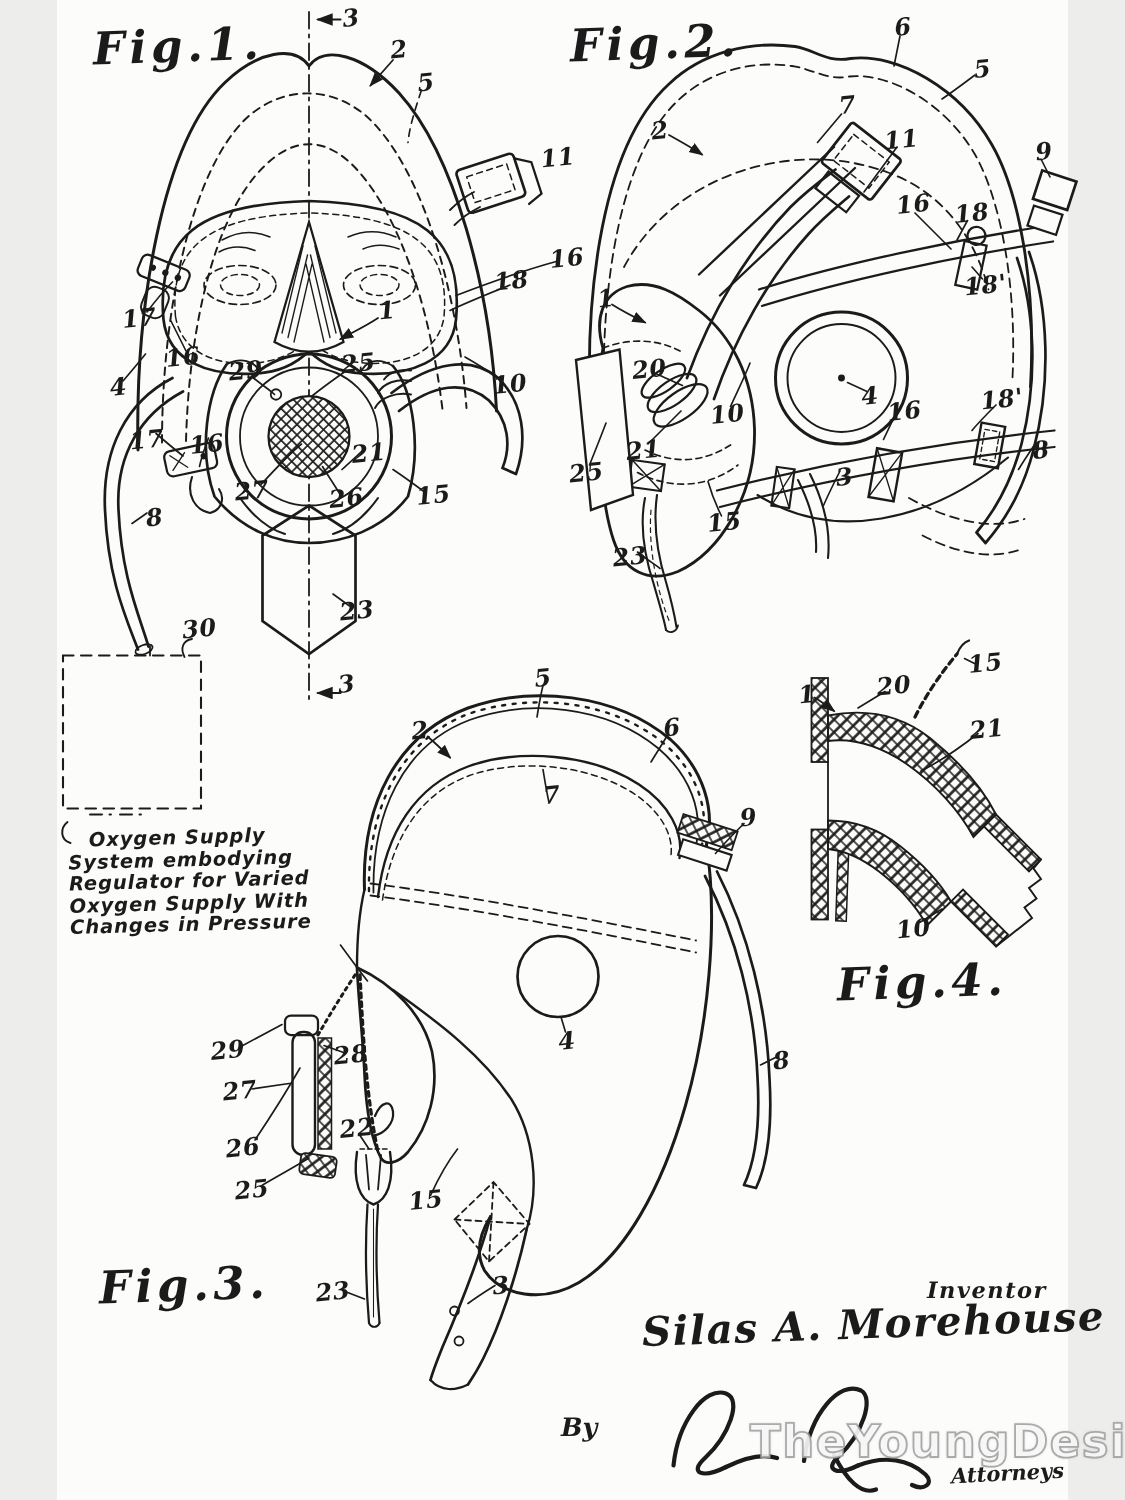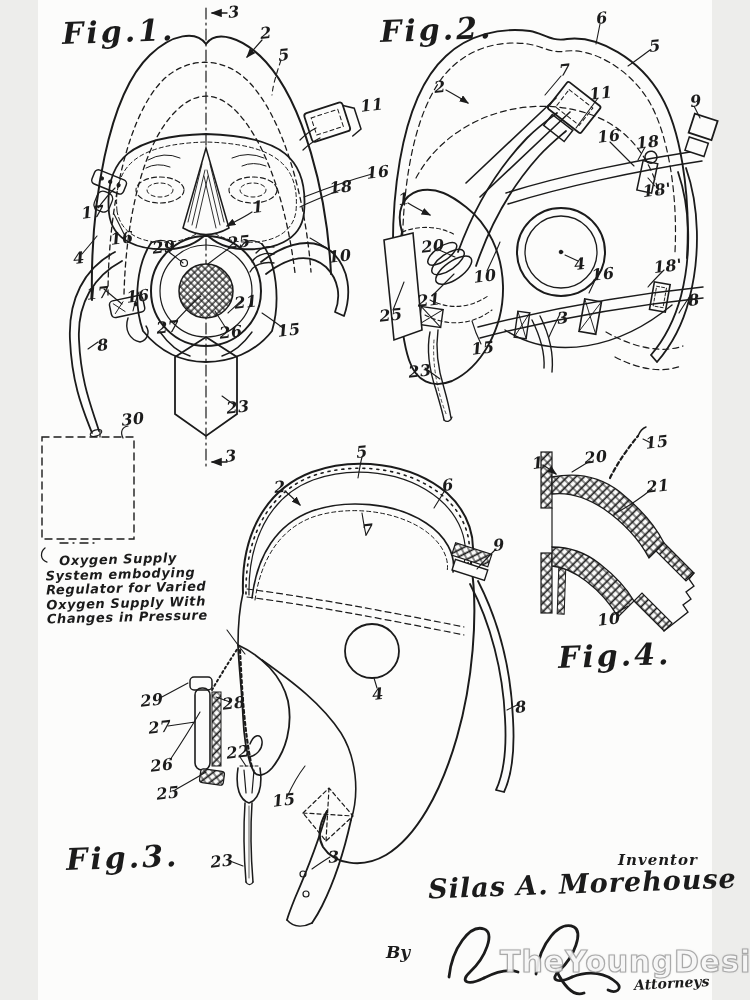--- a/index.html
+++ b/index.html
@@ -304,16 +304,16 @@
     <span class="txt ref-num" style="left: 334px; top: 857px;">3</span>
     <span class="txt ref-num" style="left: 538px; top: 463px;">1</span>
     <span class="txt ref-num" style="left: 596px; top: 457px;">20</span>
     <span class="txt ref-num" style="left: 657px; top: 442px;">15</span>
     <span class="txt ref-num" style="left: 658px; top: 486px;">21</span>
     <span class="txt ref-num" style="left: 609px; top: 619px;">10</span>
   </div>
 
 <div class="txt inventor-title" style="left:618px; top:851px;">Inventor</div>
 <div class="txt inventor-name" style="left:428px; top:868px;">Silas A. Morehouse</div>
-<div class="txt by-label" style="left:386px; top:942px;font-style:italic;">By</div>
+<div class="txt by-label" style="left:374px; top:942px;font-style:italic;">By</div>
 <div class="txt attorneys-label" style="left:634px; top:975px;">Attorneys</div>
 
 <div class="txt watermark" style="left:500px; top:944px;">TheYoungDesigns</div>
 
 </body></html>

